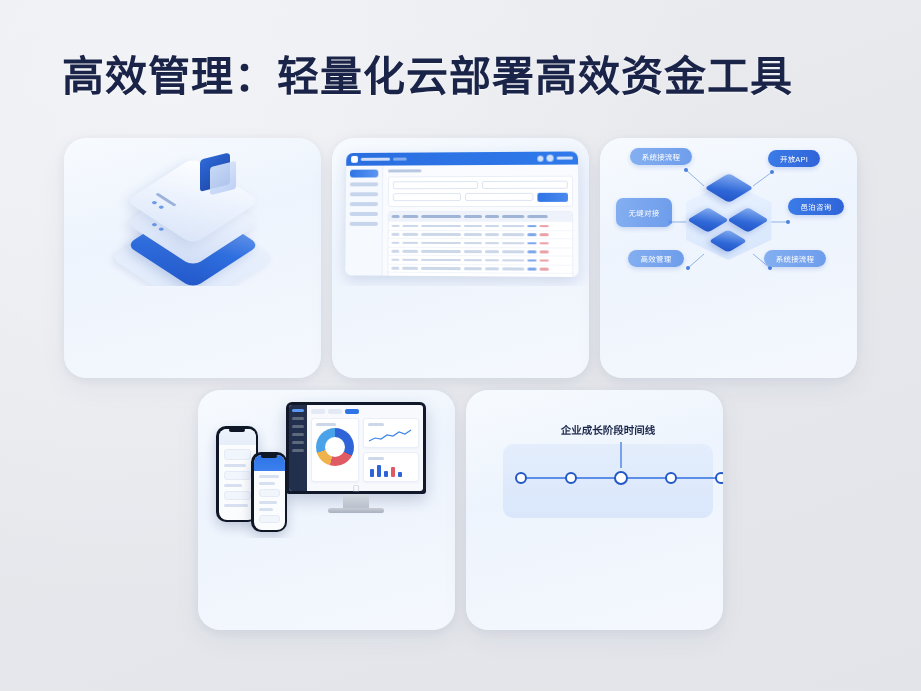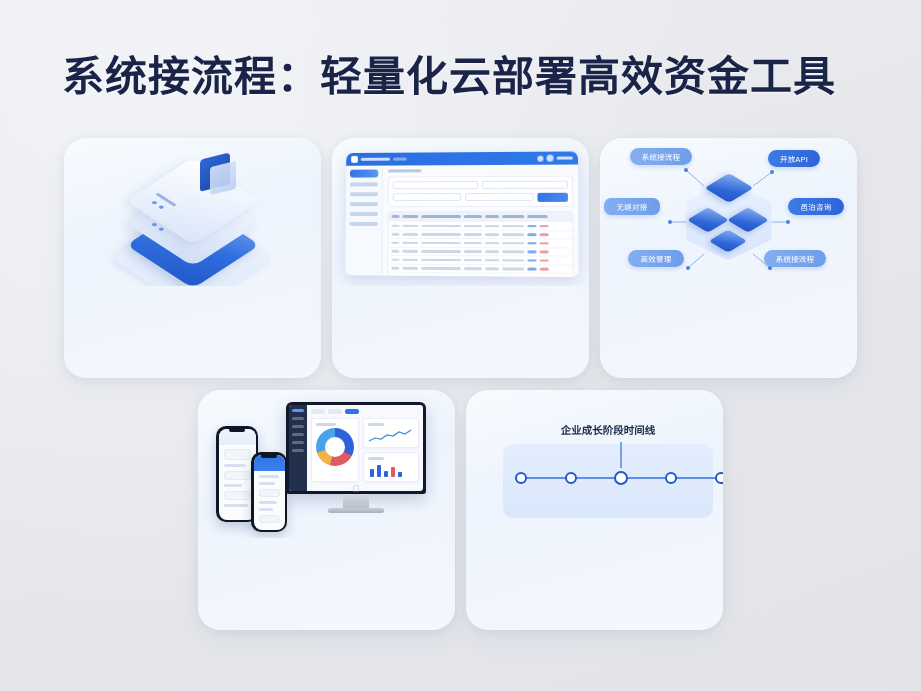--- a/index.html
+++ b/index.html
@@ -319,21 +319,21 @@
     text-align: center;
     font-size: 10.5px;
     font-weight: bold;
     color: #1e2a4d;
   }
   .tl-svg { position: absolute; left: 0; top: 0; }
 </style>
 </head>
 <body>
 
-<div class="page-title">系统接流程：轻量化云部署高效资金工具</div>
+<div class="page-title">高效管理：轻量化云部署高效资金工具</div>
 
 <div class="card" id="card-cloud">
 
   <div class="card-art">
     <div class="iso-wrap">
       <div class="iso-plate"></div>
       <div class="iso-tier t-bot"></div>
       <div class="iso-tier t-mid">
         <div class="slot" style="left:11px; top:52px;"></div>
         <div class="led" style="left:16px; top:61px;"></div>
@@ -508,21 +508,21 @@
 
     <div class="hub-core">
       <div class="hexbg"></div>
       <div class="cube" style="left:29px; top:-8px;  width:28px; height:28px;"></div>
       <div class="cube" style="left:10px; top:26px;  width:24px; height:24px;"></div>
       <div class="cube" style="left:50px; top:26px;  width:24px; height:24px;"></div>
       <div class="cube" style="left:31px; top:48px;  width:22px; height:22px;"></div>
     </div>
 
     <div class="pill soft" style="left:30px;  top:10px;  width:62px; height:17px;">系统接流程</div>
-    <div class="pill soft" style="left:4px;   top:60px;  width:56px; height:17px;border-radius:7px;">无缝对接</div>
+    <div class="pill soft" style="left:16px;   top:60px;  width:56px; height:29px;border-radius:7px;">无缝对接</div>
     <div class="pill soft" style="left:28px;  top:112px; width:56px; height:17px;">高效管理</div>
     <div class="pill solid" style="left:168px; top:12px;  width:52px; height:17px;">开放API</div>
     <div class="pill solid" style="left:188px; top:60px;  width:56px; height:17px;">邑泊咨询</div>
     <div class="pill soft" style="left:164px; top:112px; width:62px; height:17px;">系统接流程</div>
   </div>
 
 </div>
 
 <div class="card" id="card-simple">
 

